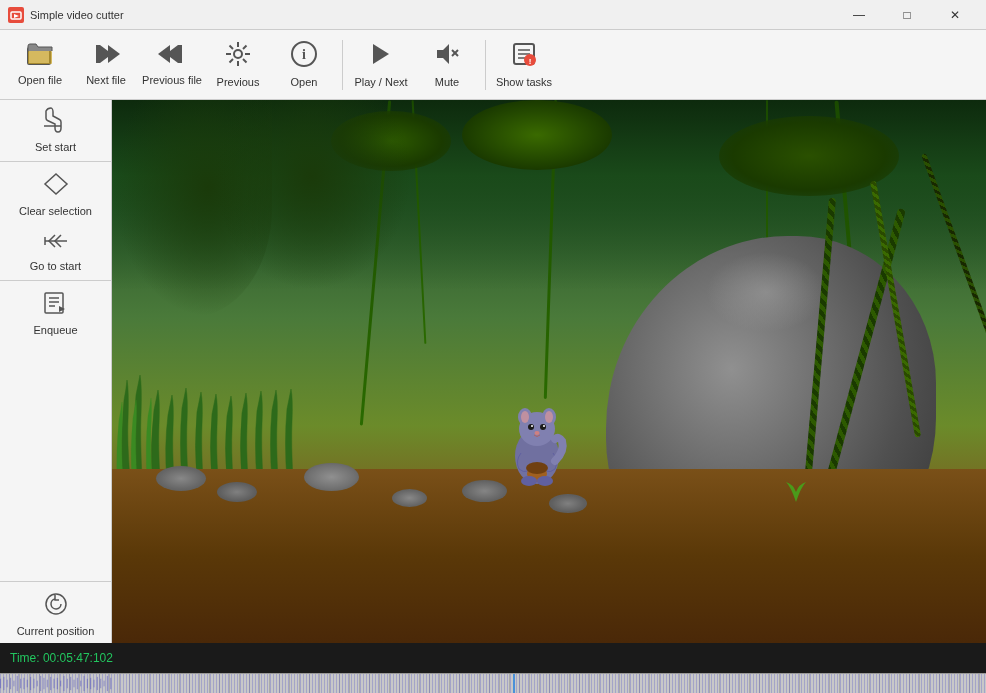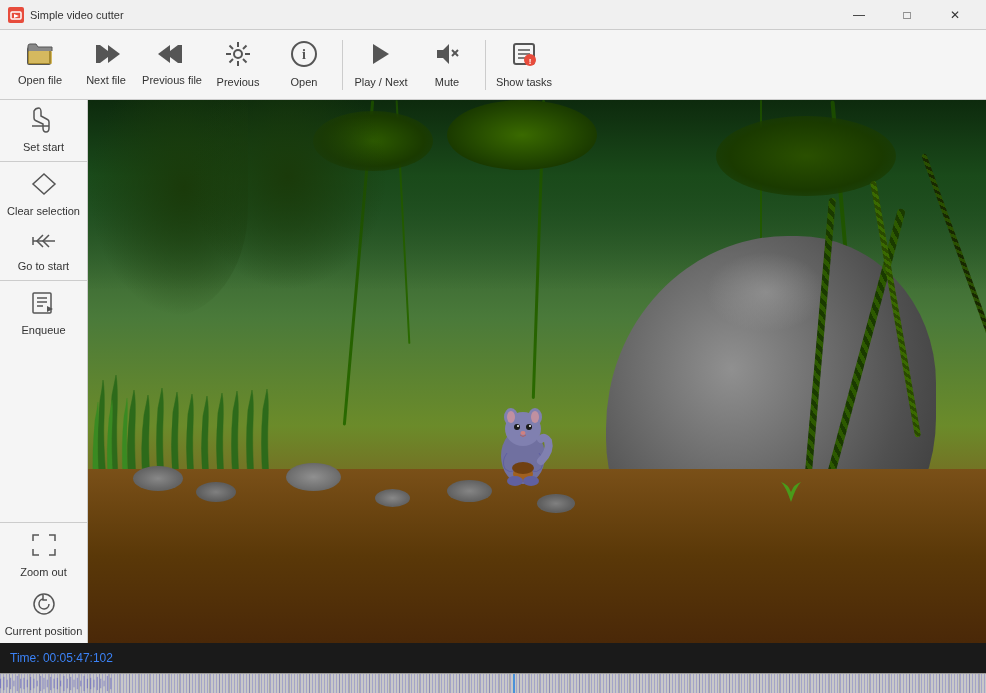--- a/index.html
+++ b/index.html
@@ -89,21 +89,21 @@
     }
 
     
     #main-area {
       display: flex;
       height: calc(693px - 30px - 70px - 30px - 20px);
     }
 
     
     #sidebar {
-      width: 88px;
+      width: 112px;
       background: #f5f5f5;
       border-right: 1px solid #ccc;
       display: flex;
       flex-direction: column;
     }
     .sidebar-btn {
       display: flex;
       flex-direction: column;
       align-items: center;
       justify-content: center;
@@ -364,31 +364,20 @@
           <line x1="8" y1="17" x2="14" y2="17" stroke="#555" stroke-width="1.5"></line>
           <polygon points="18,17 24,20 18,23" fill="#555"></polygon>
         </svg>
       </span>
       <span class="s-label">Enqueue</span>
     </button>
 
     <div style="flex:1"></div>
     <div class="sidebar-divider"></div>
 
-    <button class="sidebar-btn">
-      <span class="s-icon">
-        <svg width="30" height="28" viewBox="0 0 30 28">
-          <polyline points="4,10 4,4 10,4" fill="none" stroke="#555" stroke-width="1.5"></polyline>
-          <polyline points="20,4 26,4 26,10" fill="none" stroke="#555" stroke-width="1.5"></polyline>
-          <polyline points="26,18 26,24 20,24" fill="none" stroke="#555" stroke-width="1.5"></polyline>
-          <polyline points="10,24 4,24 4,18" fill="none" stroke="#555" stroke-width="1.5"></polyline>
-        </svg>
-      </span>
-      <span class="s-label">Zoom out</span>
-    </button>
 
 
     <button class="sidebar-btn">
       <span class="s-icon">
         <svg width="30" height="28" viewBox="0 0 30 28">
           <circle cx="15" cy="14" r="10" fill="none" stroke="#555" stroke-width="1.5"></circle>
           <path d="M 20 14 A 5 5 0 1 1 14 9" fill="none" stroke="#555" stroke-width="1.5"></path>
           <polyline points="14,5 14,10 18,10" fill="none" stroke="#555" stroke-width="1.5"></polyline>
         </svg>
       </span>
@@ -495,21 +484,21 @@
         </svg>
       </div>
 
       <div style="position:absolute;top:0;left:0;width:160px;height:40%;background:radial-gradient(ellipse at 60% 40%,#1a3a0a 0%,transparent 70%);border-radius:0 0 50% 50%;"></div>
       <div style="position:absolute;top:0;left:100px;width:200px;height:35%;background:radial-gradient(ellipse at 50% 40%,#1a3a0a 0%,transparent 70%);border-radius:0 0 50% 50%;"></div>
     </div>
   </div>
 </div>
 
 <div id="time-bar">
-  <span style="font-size:12px;color:#3b82f6;">Time: 00:05:47:102</span>
+  <span style="font-size:12px;color:#22c55e;">Time: 00:05:47:102</span>
 </div>
 
 <div id="timeline">
   <div class="timeline-inner"></div>
   <div class="timeline-waveform"></div>
 
   <svg style="position:absolute;top:0;left:0;right:0;bottom:0;width:100%;height:100%;" viewBox="0 0 886 20" preserveAspectRatio="none">
     <g fill="rgba(60,60,180,0.4)">
       <rect x="0" y="5" width="1" height="10"></rect>
       <rect x="3" y="3" width="1" height="14"></rect>

